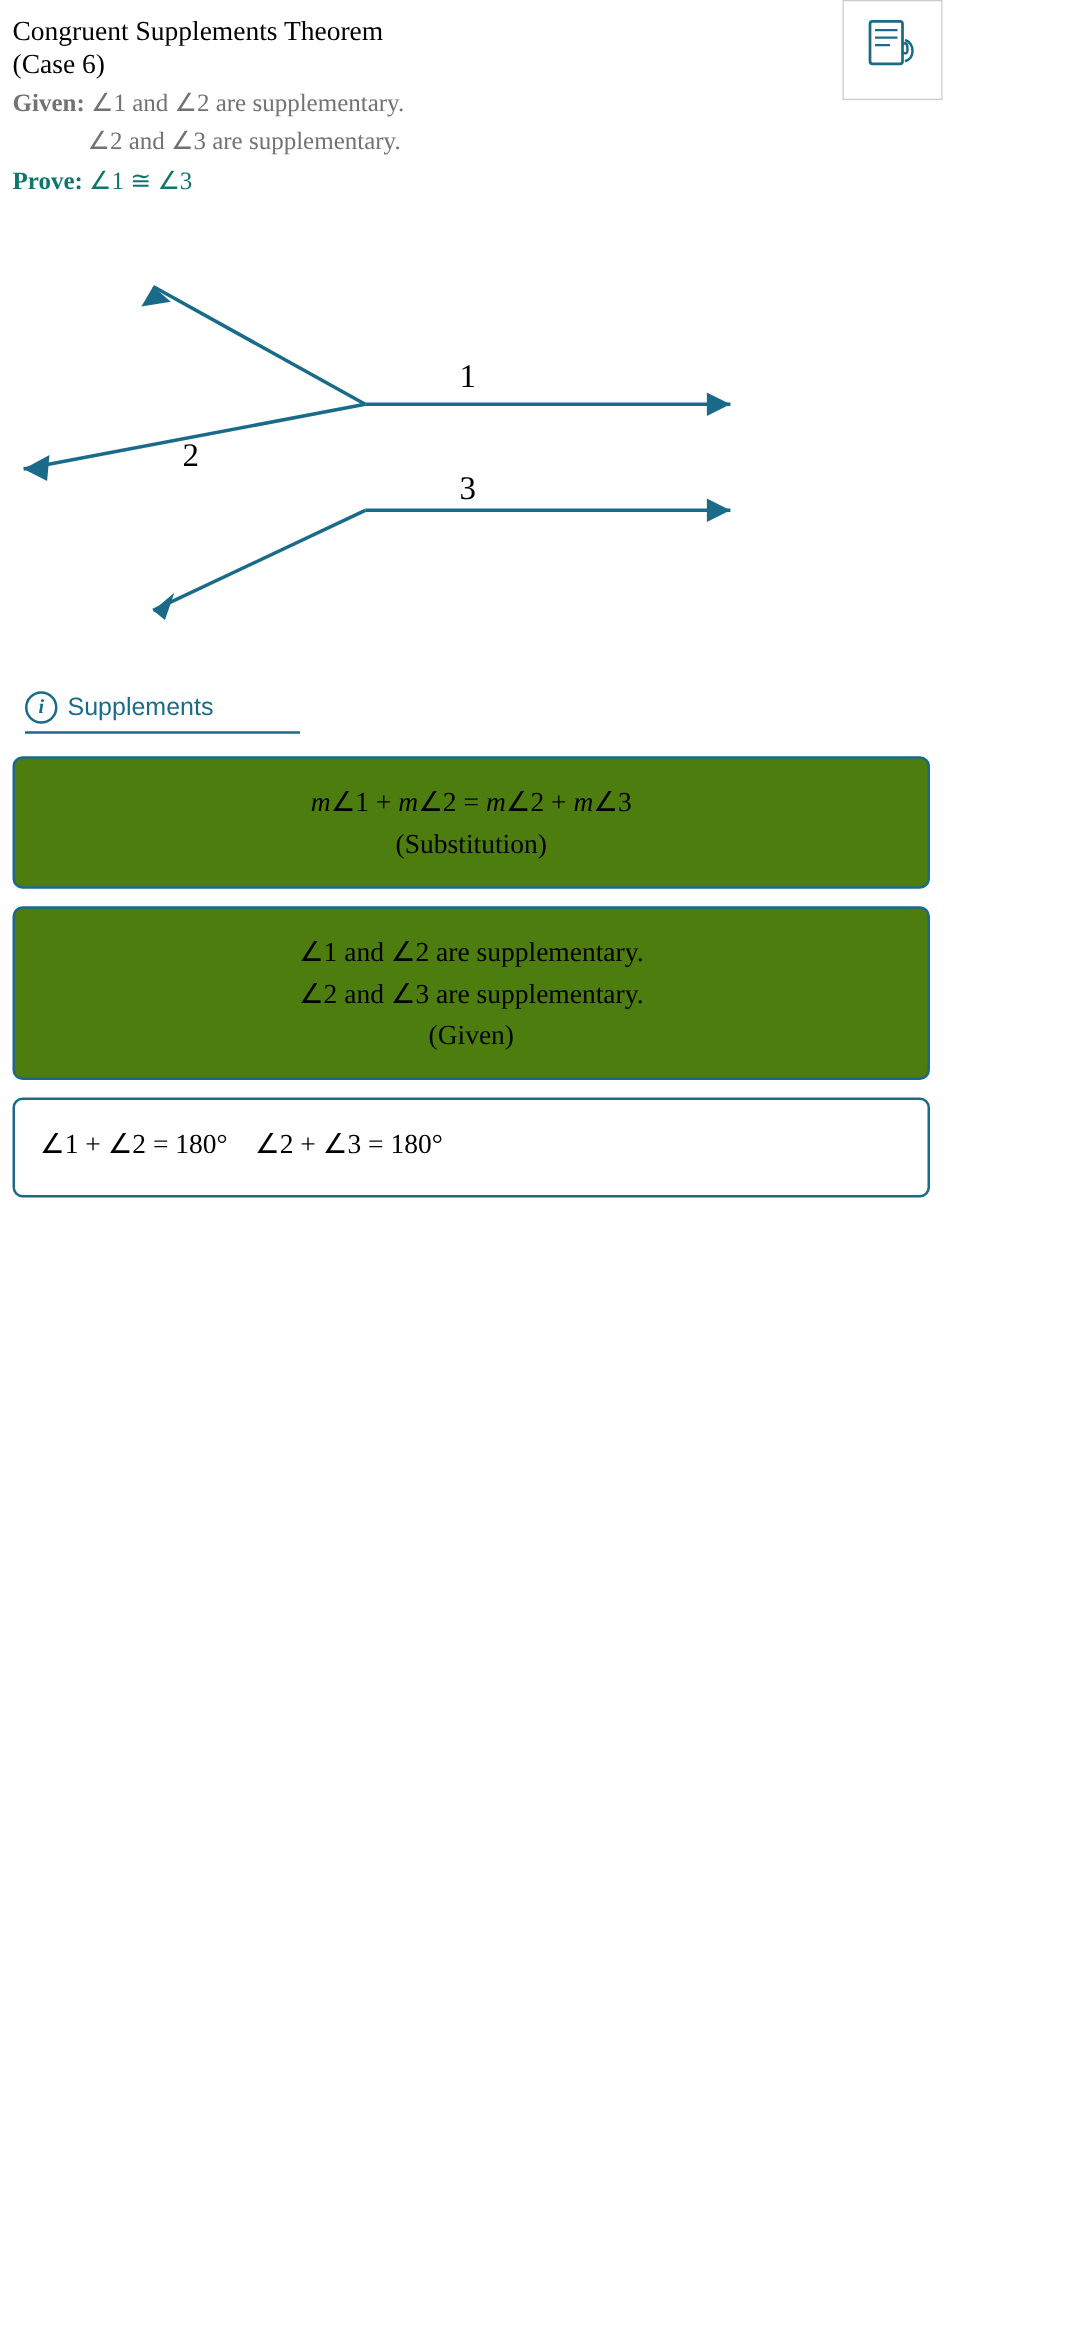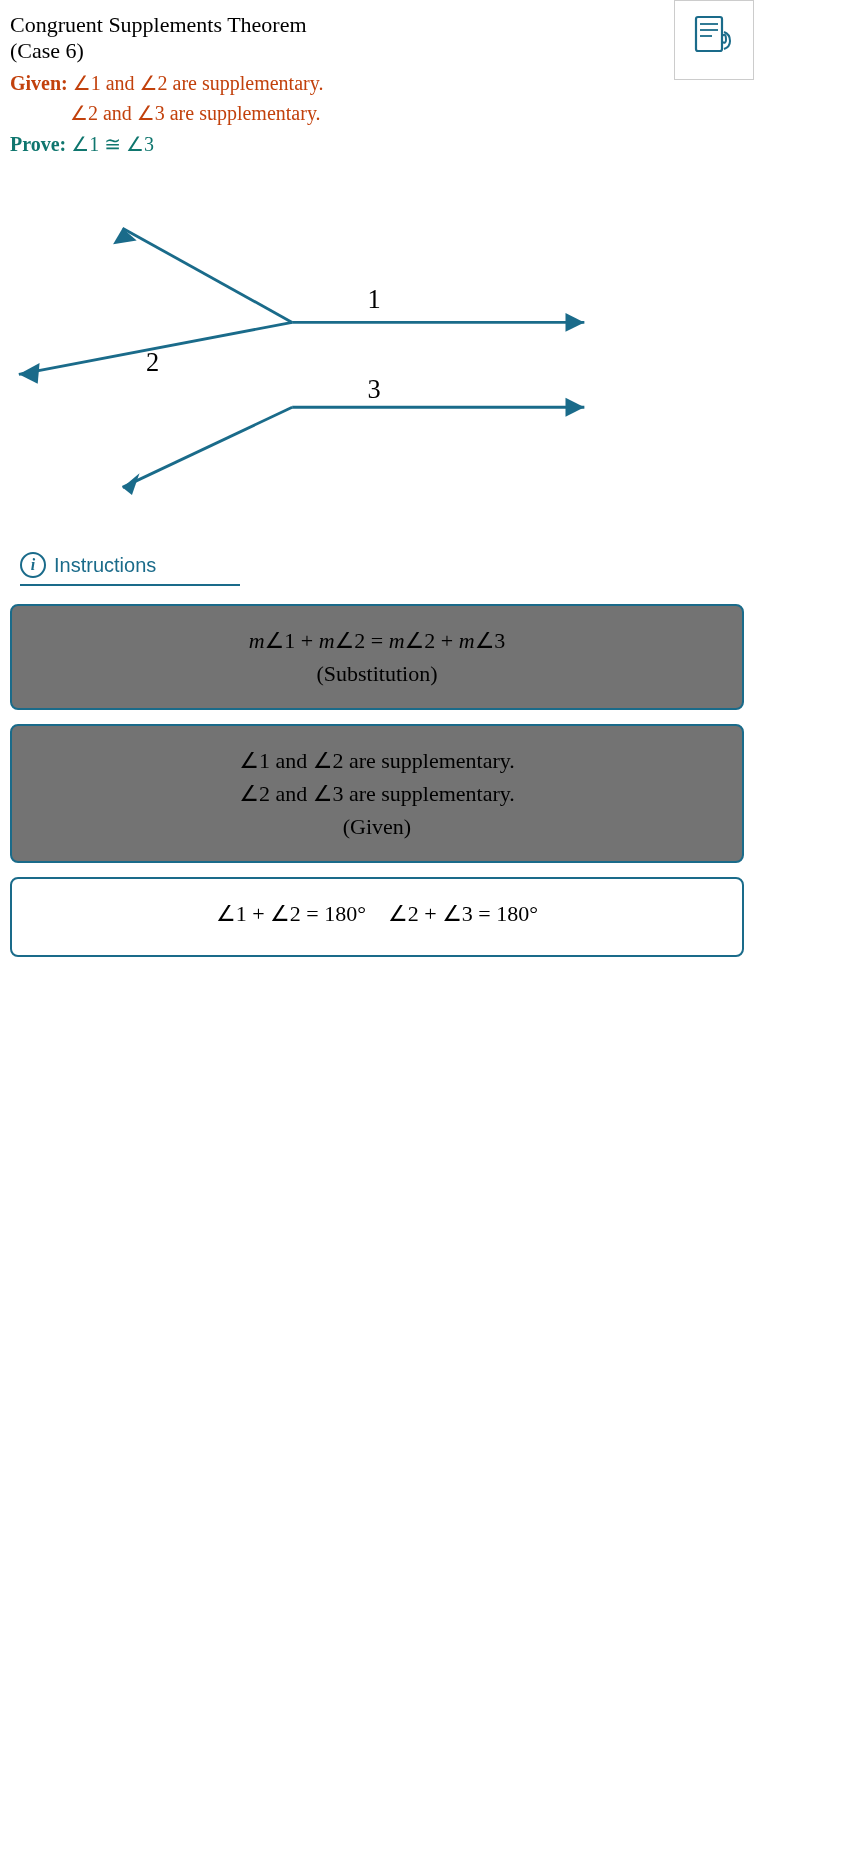--- a/index.html
+++ b/index.html
@@ -50,21 +50,21 @@
     .theorem-title {
       font-size: 22px;
       font-weight: normal;
       color: #000;
       margin-bottom: 4px;
       padding-right: 90px;
     }
 
     .given-section {
       font-size: 20px;
-      color: #c2410c;
+      color: #737373;
       margin-bottom: 4px;
       line-height: 1.5;
     }
 
     .given-section .label {
       font-weight: bold;
     }
 
     .prove-section {
       font-size: 20px;
@@ -133,38 +133,37 @@
     .cards-section {
       padding: 0 10px;
     }
 
     .proof-card {
       border: 2px solid #1a6b8a;
       border-radius: 8px;
       padding: 18px 4px;
       margin-bottom: 14px;
       text-align: center;
-      background: #737373;
+      background: #4d7c0f;
       cursor: pointer;
     }
 
     .proof-card .card-text {
       font-size: 22px;
       color: #000;
       line-height: 1.5;
       font-family: Georgia, 'Times New Roman', serif;
     }
 
     
     .proof-card-partial {
       border: 2px solid #1a6b8a;
       border-radius: 8px;
       padding: 18px 20px;
       margin-bottom: 0;
-      text-align: center;
       background: #fff;
       cursor: pointer;
       overflow: hidden;
       height: 80px;
     }
 
     .proof-card-partial .card-text {
       font-size: 22px;
       color: #000;
       line-height: 1.5;
@@ -237,21 +236,21 @@
 
       <polygon points="620,245 600,235 600,255" fill="#1a6b8a"></polygon>
 
       <text x="390" y="235" font-size="28" fill="#000" font-family="Georgia, serif">3</text>
     </svg>
   </div>
 
   <div class="instructions-section">
     <button class="instructions-btn">
       <div class="info-circle">i</div>
-      <span>Instructions</span>
+      <span>Supplements</span>
     </button>
     <div class="instructions-underline"></div>
   </div>
 
   <div class="cards-section">
 
     <div class="proof-card">
       <div class="card-text">
         <span style="font-style:italic;">m</span>∠1 + <span style="font-style:italic;">m</span>∠2 = <span style="font-style:italic;">m</span>∠2 + <span style="font-style:italic;">m</span>∠3<br>
         (Substitution)

